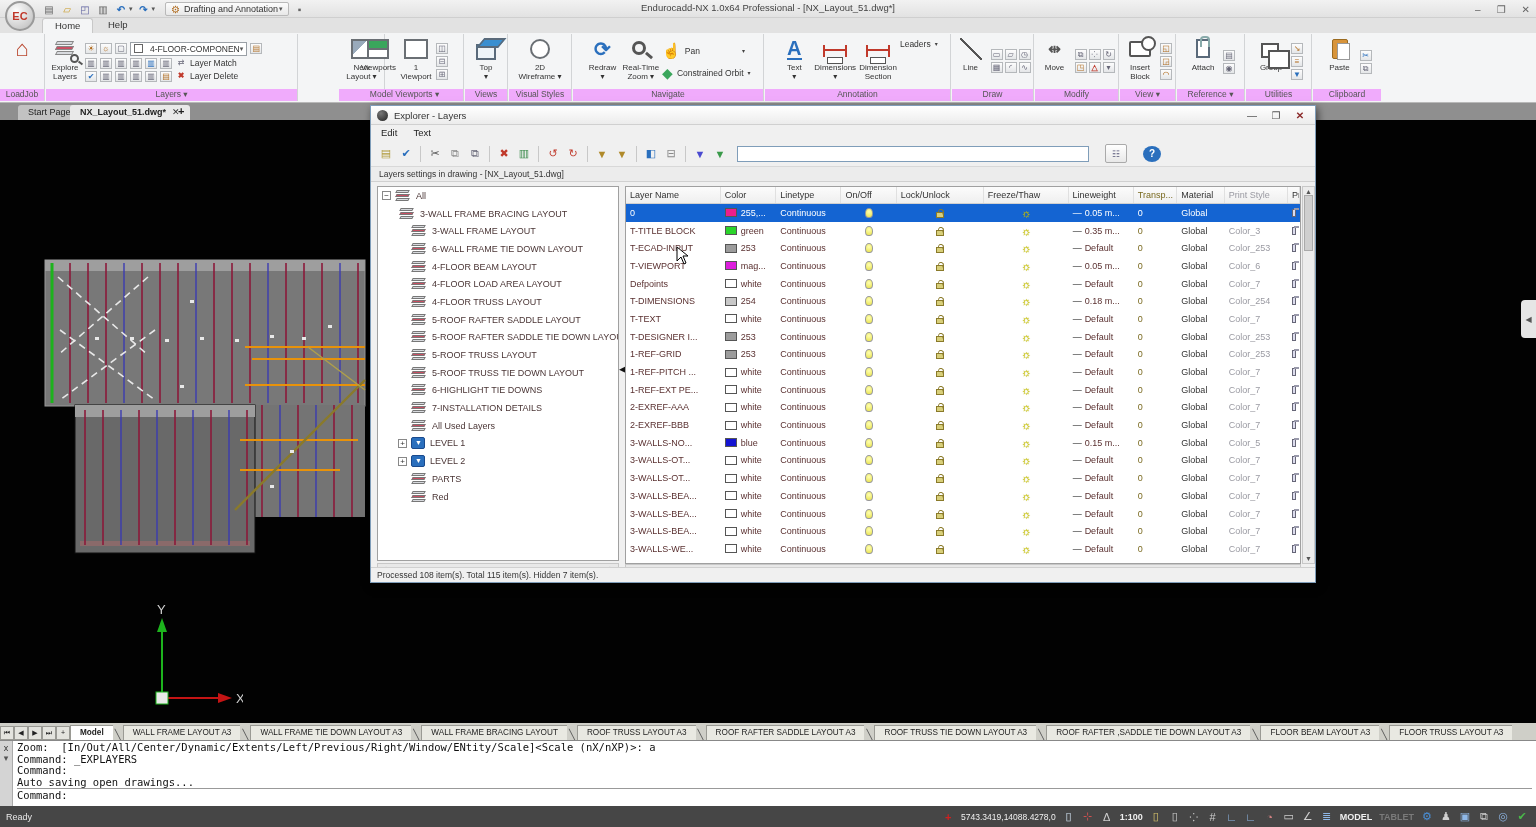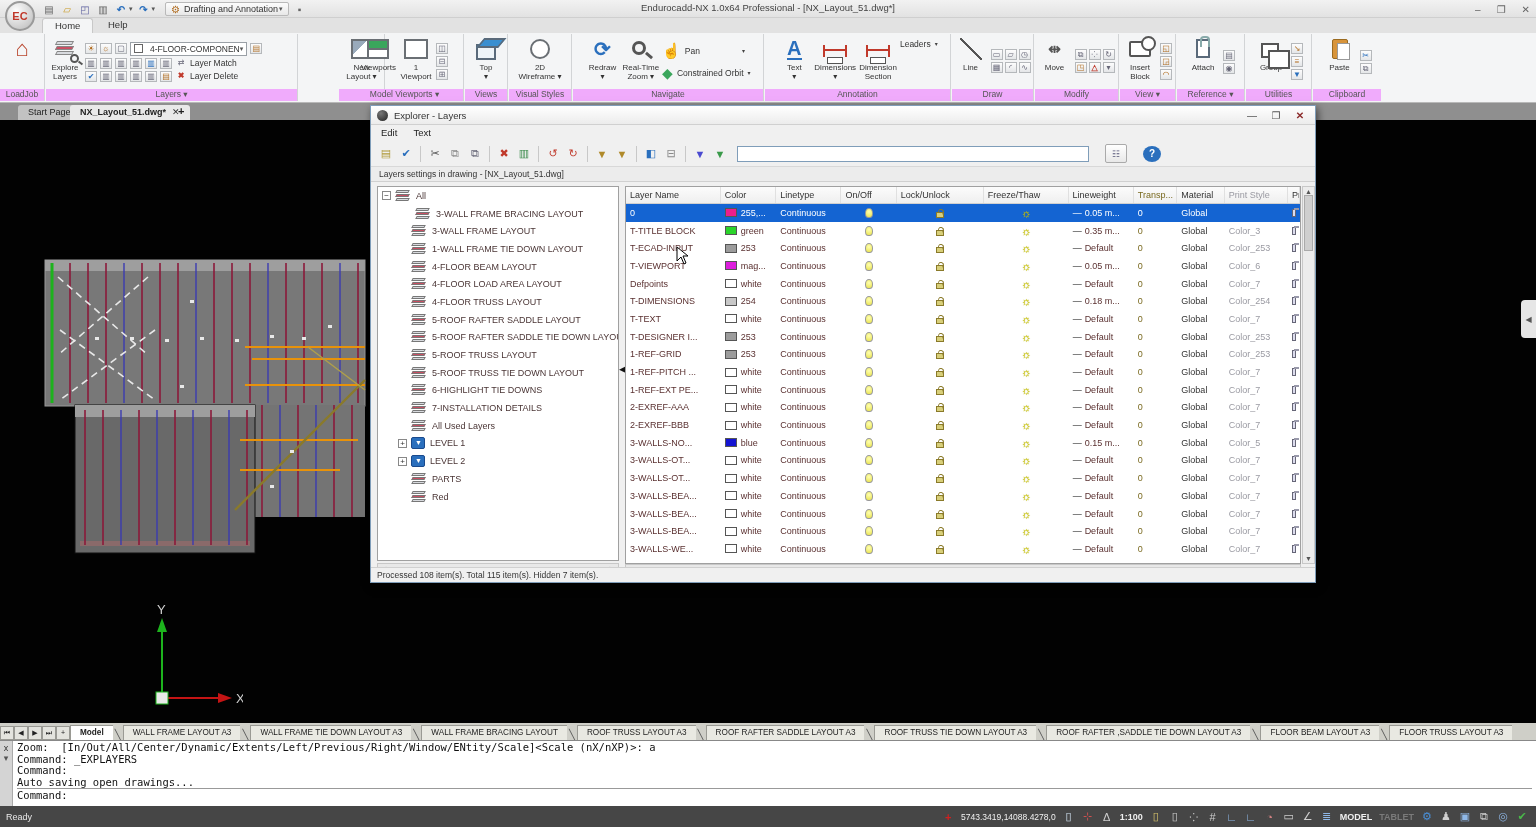--- a/index.html
+++ b/index.html
@@ -618,21 +618,21 @@
     <div id="treewrap">
         <div class="titem" style="padding-left: 4px;">
           <span class="expbox">−</span>
           <span class="tico">
             <i></i>
             <i></i>
             <i></i>
           </span>
           <span class="tlabel">All</span>
         </div>
-        <div class="titem" style="padding-left: 24px;">
+        <div class="titem" style="padding-left: 8px;">
           <span class="expspace"></span>
           <span class="tico">
             <i></i>
             <i></i>
             <i></i>
           </span>
           <span class="tlabel">3-WALL FRAME BRACING LAYOUT</span>
         </div>
         <div class="titem" style="padding-left: 20px;">
           <span class="expspace"></span>
@@ -643,21 +643,21 @@
           </span>
           <span class="tlabel">3-WALL FRAME LAYOUT</span>
         </div>
         <div class="titem" style="padding-left: 20px;">
           <span class="expspace"></span>
           <span class="tico">
             <i></i>
             <i></i>
             <i></i>
           </span>
-          <span class="tlabel">1-WALL FRAME TIE DOWN LAYOUT</span>
+          <span class="tlabel">6-WALL FRAME TIE DOWN LAYOUT</span>
         </div>
         <div class="titem" style="padding-left: 20px;">
           <span class="expspace"></span>
           <span class="tico">
             <i></i>
             <i></i>
             <i></i>
           </span>
           <span class="tlabel">4-FLOOR BEAM LAYOUT</span>
         </div>

